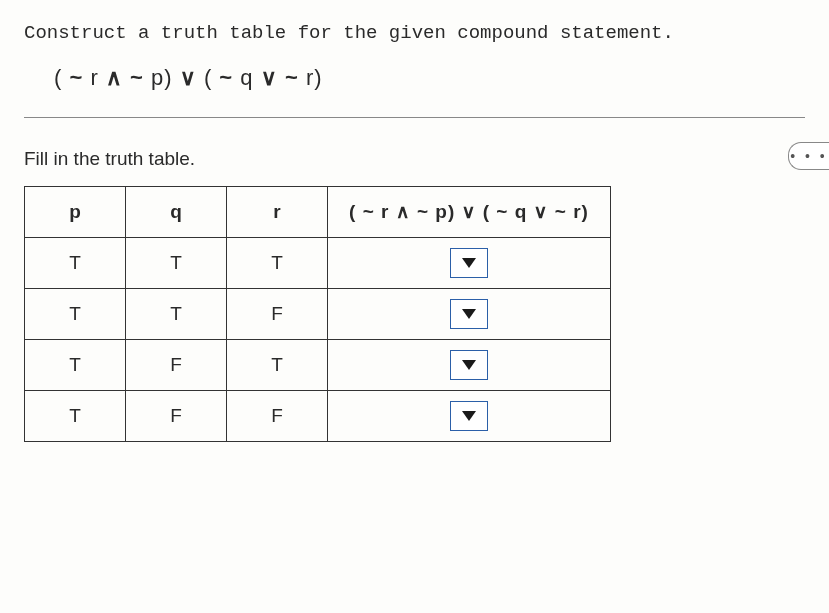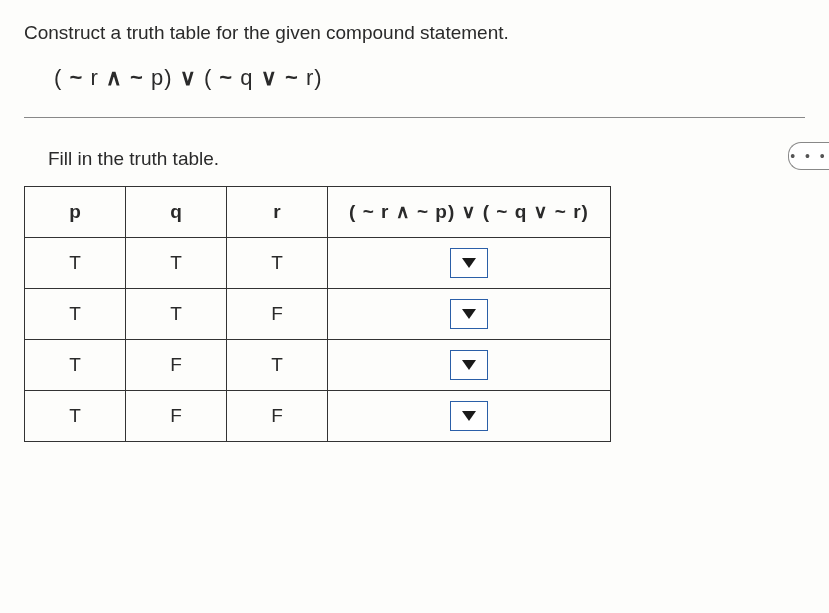--- a/index.html
+++ b/index.html
@@ -10,20 +10,21 @@
       color: #2a2a2a;
       background: #fdfdfb;
       width: 829px;
       height: 613px;
       box-sizing: border-box;
       position: relative;
     }
     .instruction {
       margin-bottom: 18px;
       line-height: 1.4;
+      font-family: Liberation Mono, monospace;
     }
     .formula {
       font-size: 22px;
       margin-left: 30px;
       margin-bottom: 26px;
       letter-spacing: 1px;
     }
     .formula .bold { font-weight: bold; }
     hr.divider {
       border: none;
@@ -43,21 +44,20 @@
       display: flex;
       align-items: center;
       justify-content: center;
       font-size: 14px;
       letter-spacing: 3px;
       color: #555;
       cursor: pointer;
     }
     .fill-text {
       margin-bottom: 16px;
-      margin-left: 24px;
     }
     table.truth {
       border-collapse: collapse;
     }
     table.truth th, table.truth td {
       border: 1px solid #333;
       text-align: center;
       vertical-align: middle;
       height: 48px;
     }

